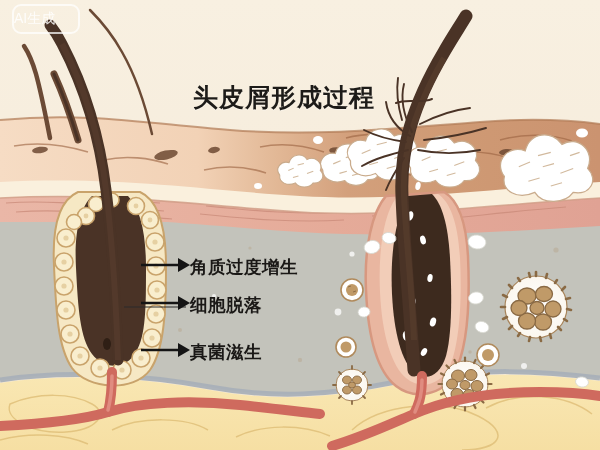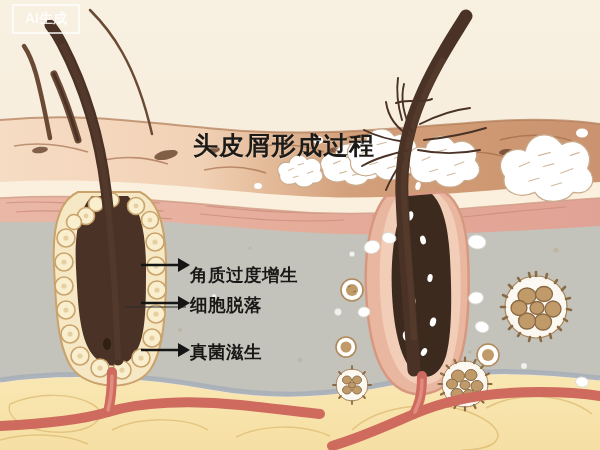--- a/index.html
+++ b/index.html
@@ -24,48 +24,46 @@
   }
   .ovl {
     position: absolute;
   }
   #watermark {
     left: 12px;
     top: 4px;
     width: 64px;
     height: 26px;
     border: 2px solid rgba(255,255,255,0.72);
-    border-radius: 0;
+    border-radius: 9px;
     color: rgba(255,255,255,0.85);
     font-size: 14px;
     line-height: 24px;
-    text-align: center;
     letter-spacing: 0px;
-    font-weight: 700;
+    font-weight: 400;
     pointer-events: none;
   }
   #title {
     left: 193px;
     top: 81px;
     font-size: 25px;
     font-weight: bold;
     color: #1d1b18;
     letter-spacing: 1px;
     white-space: nowrap;
     text-shadow: 0 1px 0 rgba(255,255,255,0.35);
-    margin-top: 48px;
   }
   .callout-label {
     font-size: 17.5px;
     font-weight: bold;
     color: #1a1816;
     white-space: nowrap;
     letter-spacing: 0.5px;
   }
-  #label-0 { left: 190px; top: 263px; }
+  #label-0 { left: 190px; top: 255px; }
   #label-1 { left: 190px; top: 293px; }
   #label-2 { left: 190px; top: 340px; }
 </style>
 </head>
 <body>
 
 <div id="stage">
 
   <svg id="art" viewBox="0 0 600 450" xmlns="http://www.w3.org/2000/svg">
     <defs>

